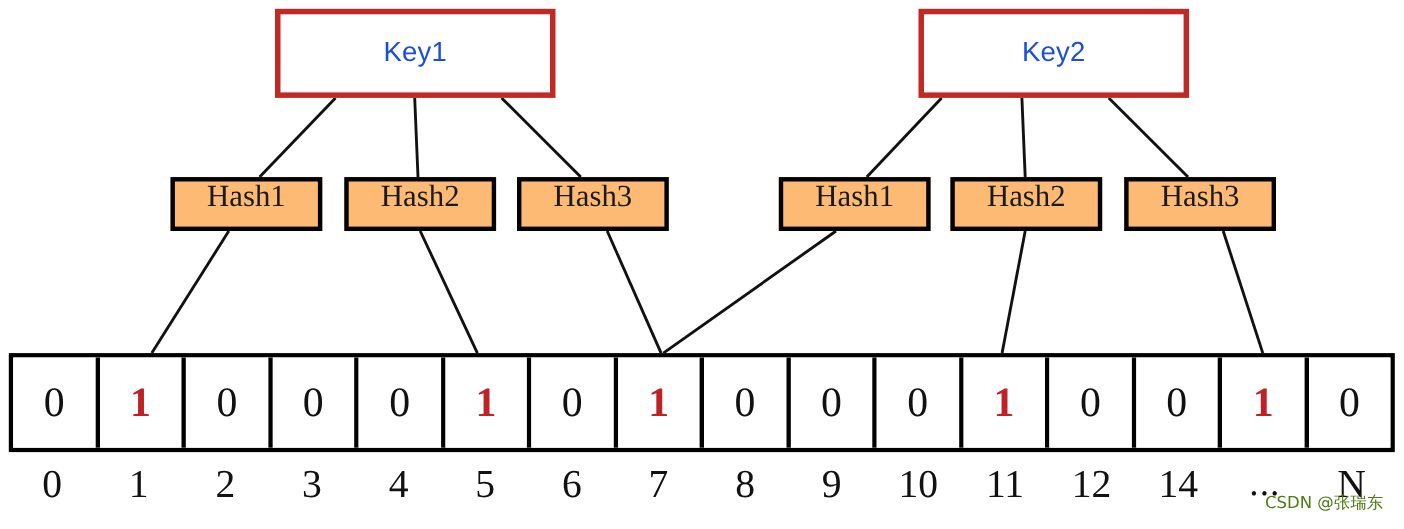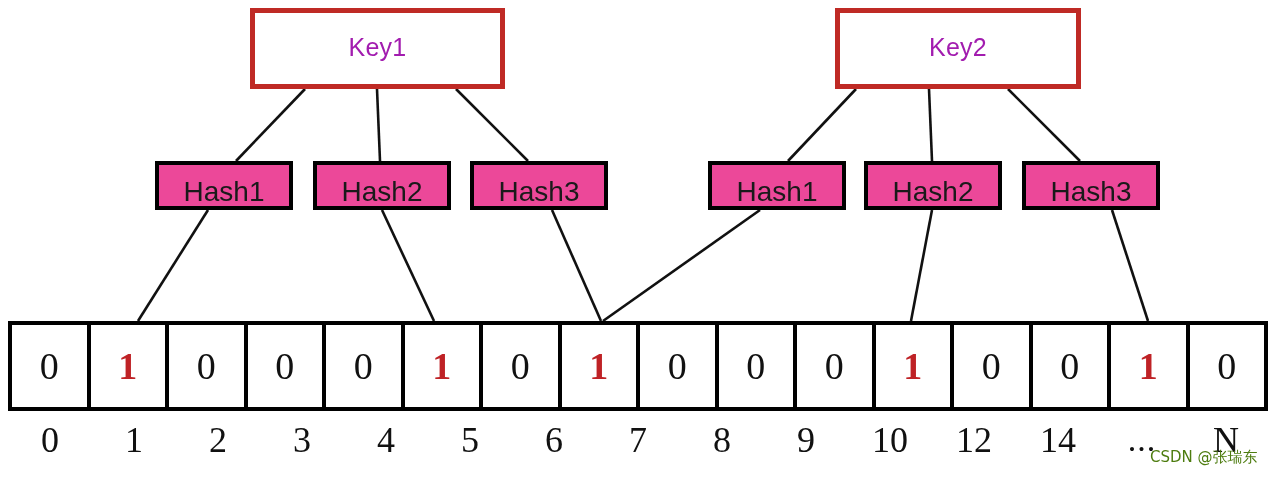--- a/index.html
+++ b/index.html
@@ -31,38 +31,39 @@
     position: absolute;
     box-sizing: border-box;
     border: 5px solid #bf2a25;
     background: #ffffff;
     display: flex;
     align-items: flex-start;
     justify-content: center;
     z-index: 3;
   }
   .key-label {
-    color: #a21caf;
+    color: #1d4ed8;
     font-size: 25px;
     line-height: 1;
     margin-top: 22px;
     letter-spacing: 0.2px;
     white-space: nowrap;
   }
 
   
   .hash-box {
     position: absolute;
     box-sizing: border-box;
     border: 4px solid #000000;
-    background: #ec4899;
-    display: flex;
-    align-items: flex-end;
+    background: #fdba74;
+    display: flex;
+    align-items: flex-start;
     justify-content: center;
     z-index: 3;
+    font-family: Liberation Serif, serif;
   }
   .hash-label {
     color: #1a1a1a;
     font-size: 28px;
     line-height: 1;
     white-space: nowrap;
   }
 
   
   #bit-array {
@@ -197,20 +198,21 @@
       <div class="index-label">1</div>
       <div class="index-label">2</div>
       <div class="index-label">3</div>
       <div class="index-label">4</div>
       <div class="index-label">5</div>
       <div class="index-label">6</div>
       <div class="index-label">7</div>
       <div class="index-label">8</div>
       <div class="index-label">9</div>
       <div class="index-label">10</div>
+      <div class="index-label">11</div>
       <div class="index-label">12</div>
       <div class="index-label">14</div>
       <div class="index-label ellipsis">...</div>
       <div class="index-label">N</div>
     </div>
 
   <div id="watermark">CSDN @张瑞东</div>
 
 </div>
 

